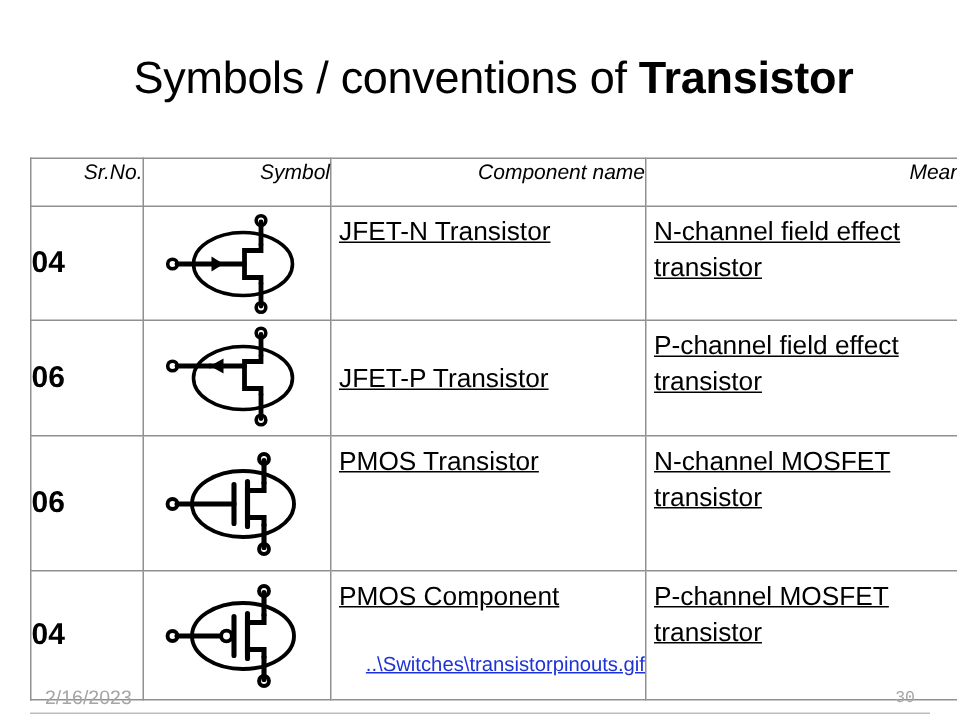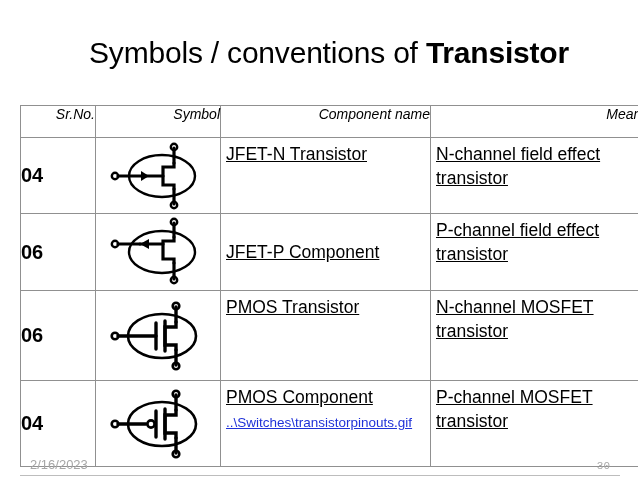--- a/index.html
+++ b/index.html
@@ -83,21 +83,22 @@
     padding-top: 0;
     padding-bottom: 0;
   }
 
   .r04 td { height: 76px; }
   .r05 td { height: 77px; }
   .r06 td { height: 90px; }
   .r07 td { height: 86px; }
 
   .name-cell .link-wrap {
-    margin-top: 0;
+    margin-top: 20px;
+    text-align: right;
   }
   .hyperlink {
     color: #1f32d8;
     text-decoration: underline;
     font-size: 13.5px;
     line-height: 15px;
     white-space: nowrap;
     display: inline-block;
   }
 
@@ -185,21 +186,21 @@
             <circle cx="72" cy="5" r="3.2" stroke-width="2.4"></circle>
             <circle cx="72" cy="63" r="3.2" stroke-width="2.4"></circle>
             <path d="M72 20 L72 24 L61 24 L61 42 L72 42 L72 46"></path>
             <line x1="61" y1="27" x2="38" y2="27"></line>
             <line x1="38" y1="27" x2="16" y2="27"></line>
             <circle cx="13" cy="27" r="3.2" stroke-width="2.4"></circle>
             <polygon points="38,27 47,22 47,32" fill="#000" stroke="none"></polygon>
           </svg>
         </span>
       </td>
-      <td class="name-cell mid">JFET-P Component</td>
+      <td class="name-cell mid">JFET-P Transistor</td>
       <td class="mean-cell">P-channel field effect transistor</td>
     </tr>
 
     <tr class="r06">
       <td class="sr-cell">06</td>
       <td class="sym-cell">
         <span>
           <svg class="tsym" width="112" height="74" viewBox="0 0 112 74" fill="none" stroke="#000" stroke-width="3.4" stroke-linecap="round">
             <ellipse cx="60" cy="37" rx="34" ry="22" stroke-width="2.6"></ellipse>
             <line x1="74" y1="8" x2="74" y2="23"></line>

